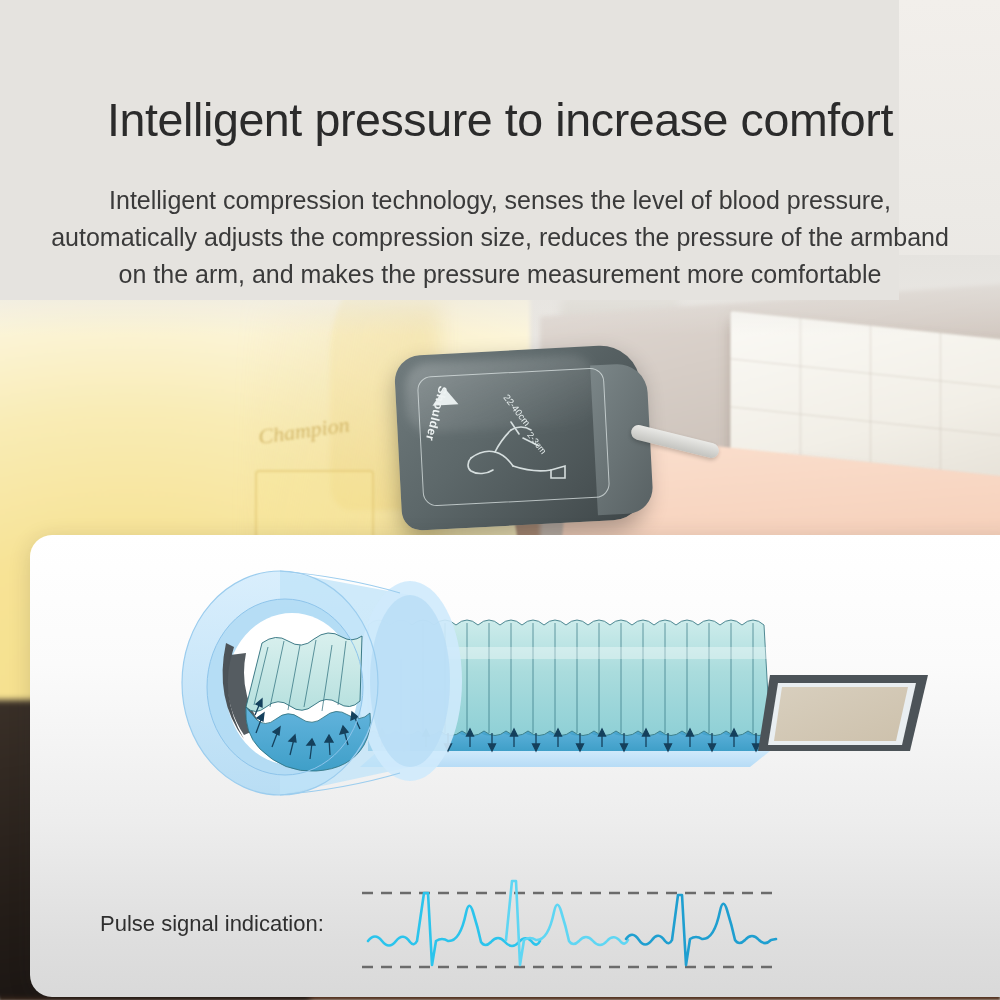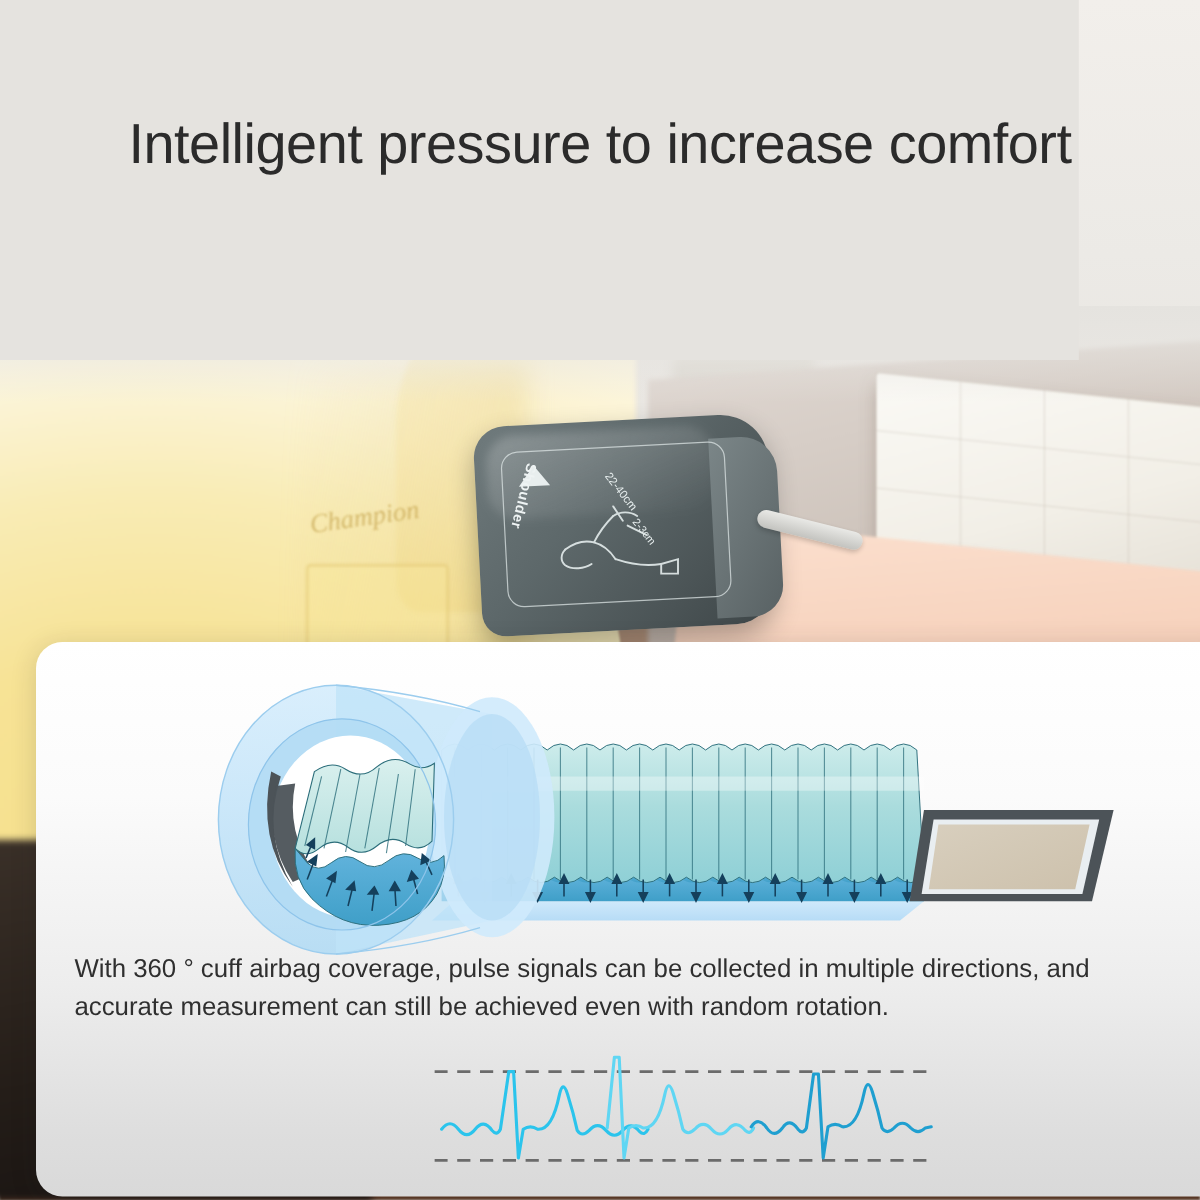--- a/index.html
+++ b/index.html
@@ -183,20 +183,21 @@
         </svg>
         <div class="cuff-tube"></div>
       </div>
 
       <div class="photo-fade-top"></div>
     </div>
   </div>
 
   <div class="header">
     <div class="page-title">Intelligent pressure to increase comfort</div>
+    <div class="page-subtitle">Intelligent compression technology, senses the level of blood pressure, automatically adjusts the compression size, reduces the pressure of the armband on the arm, and makes the pressure measurement more comfortable</div>
   </div>
 
   <div class="card">
 
     <svg class="card-illus" viewBox="0 0 820 250">
       <defs>
         <linearGradient id="gOuter" x1="0" y1="0" x2="0" y2="1">
           <stop offset="0" stop-color="#cfeafc"></stop>
           <stop offset="1" stop-color="#a9d8f5"></stop>
         </linearGradient>
@@ -407,23 +408,23 @@
             </g>
         </g>
 
         <ellipse cx="170" cy="128" rx="98" ry="112" fill="none" stroke="#9ccdee" stroke-width="1.2"></ellipse>
         <ellipse cx="175" cy="132" rx="78" ry="88" fill="none" stroke="#8ec4ea" stroke-width="1"></ellipse>
         <path d="M170 16 q66 6 120 22" fill="none" stroke="#9ccdee" stroke-width="1.2"></path>
         <path d="M170 240 q66 -6 120 -22" fill="none" stroke="#9ccdee" stroke-width="1.2"></path>
       </g>
     </svg>
 
-    <div class="card-text">With 360 ° cuff airbag coverage, pulse signals can be collected in multiple directions, and accurate measurement can still be achieved even with random rotation.</div>
 
     <div class="pulse-row">
+      <div class="pulse-label">Pulse signal indication:</div>
       <svg class="pulse-wave" viewBox="0 0 420 100">
         <line x1="0" y1="14" x2="418" y2="14" stroke="#6b6b6b" stroke-width="2.4" stroke-dasharray="11 8"></line>
         <line x1="0" y1="88" x2="418" y2="88" stroke="#6b6b6b" stroke-width="2.4" stroke-dasharray="11 8"></line>
         <g fill="none" stroke-width="2.6" stroke-linecap="round" stroke-linejoin="round">
           <path d="M6 62 q7 -9 14 0 q7 9 14 0 q7 -9 14 1 q4 5 7 -1
                    L62 14 L66 14 L70 86 L74 62 q6 -4 12 0
                    q12 1 18 -28 q3 -14 7 -1 q5 16 8 30 q4 6 10 0
                    q7 -8 14 0 q7 8 14 0 q7 -8 14 1 q4 4 7 -2" stroke="#2bc4ec"></path>
           <path d="M144 61 L150 2 L154 2 L158 86 L162 61 q6 -4 12 0
                    q12 1 18 -28 q3 -14 7 -1 q5 16 8 30 q4 6 10 0

